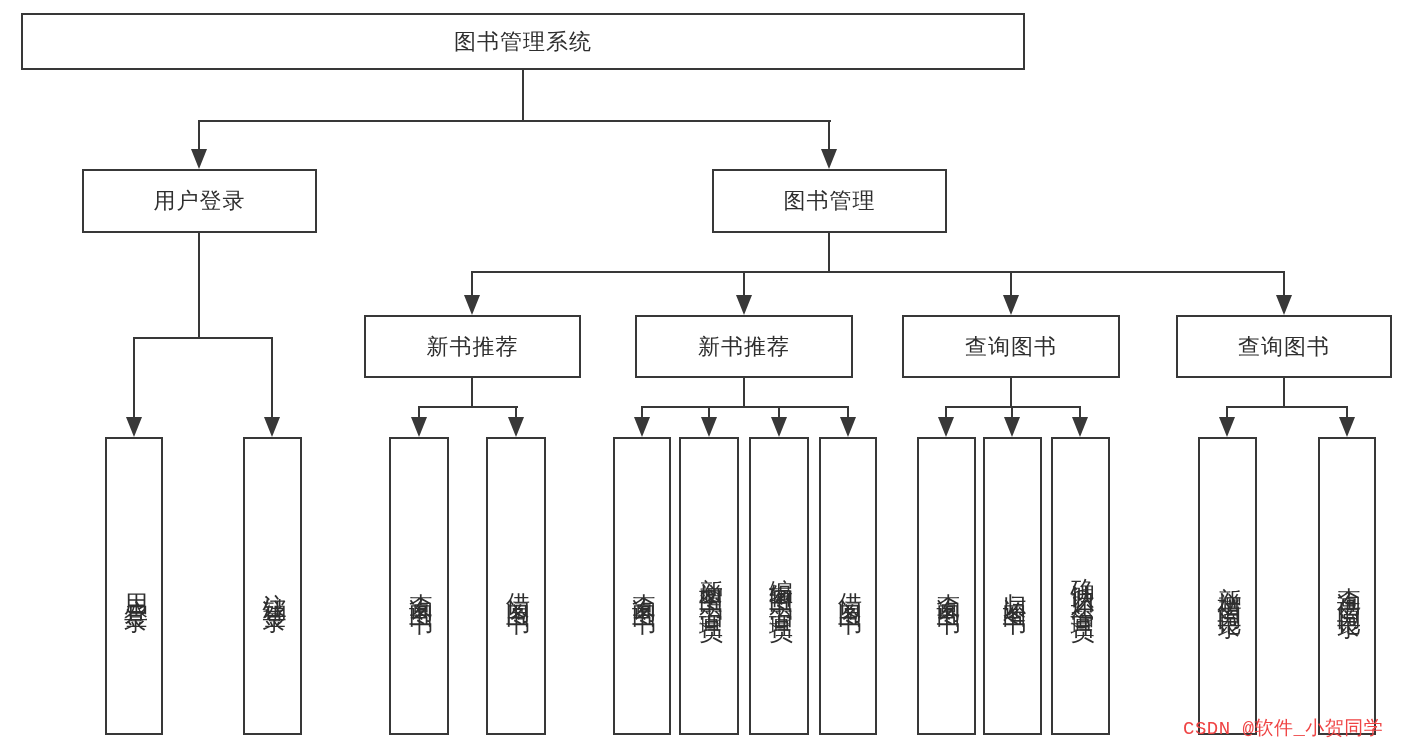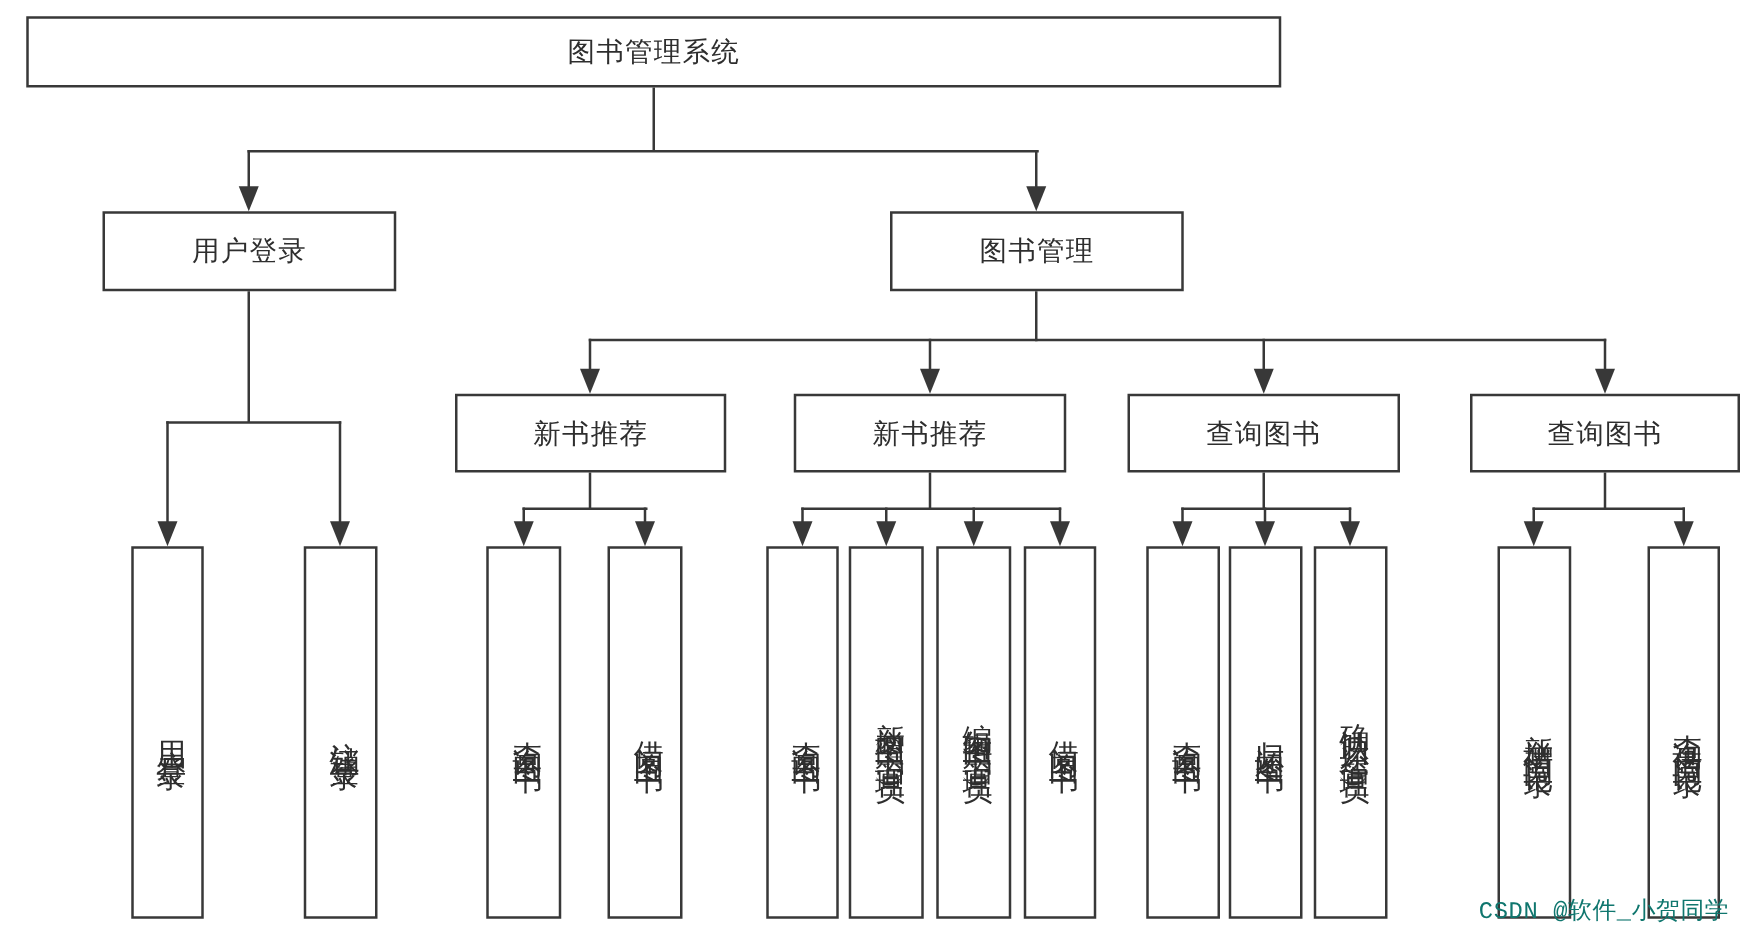--- a/index.html
+++ b/index.html
@@ -17,21 +17,21 @@
     font-size:24px; letter-spacing:6px; line-height:1; color:#2e2e2e;
   }
   .line { position:absolute; background:#383838; }
   .arrow {
     position:absolute; width:0; height:0;
     border-left:8px solid transparent; border-right:8px solid transparent;
     border-top:20px solid #383838;
   }
   .watermark {
     position:absolute; left:1183px; top:715px; z-index:5;
-    font-size:19px; letter-spacing:0.5px; color:#0f766e; white-space:nowrap;
+    font-size:19px; letter-spacing:0.5px; color:#ef4444; white-space:nowrap;
   }
 </style>
 </head>
 <body>
 
 <div id="canvas">
 
   <div class="box h" style="left:21px; top:13px; width:1004px; height:57px;">
     <span>图书管理系统</span>
   </div>

